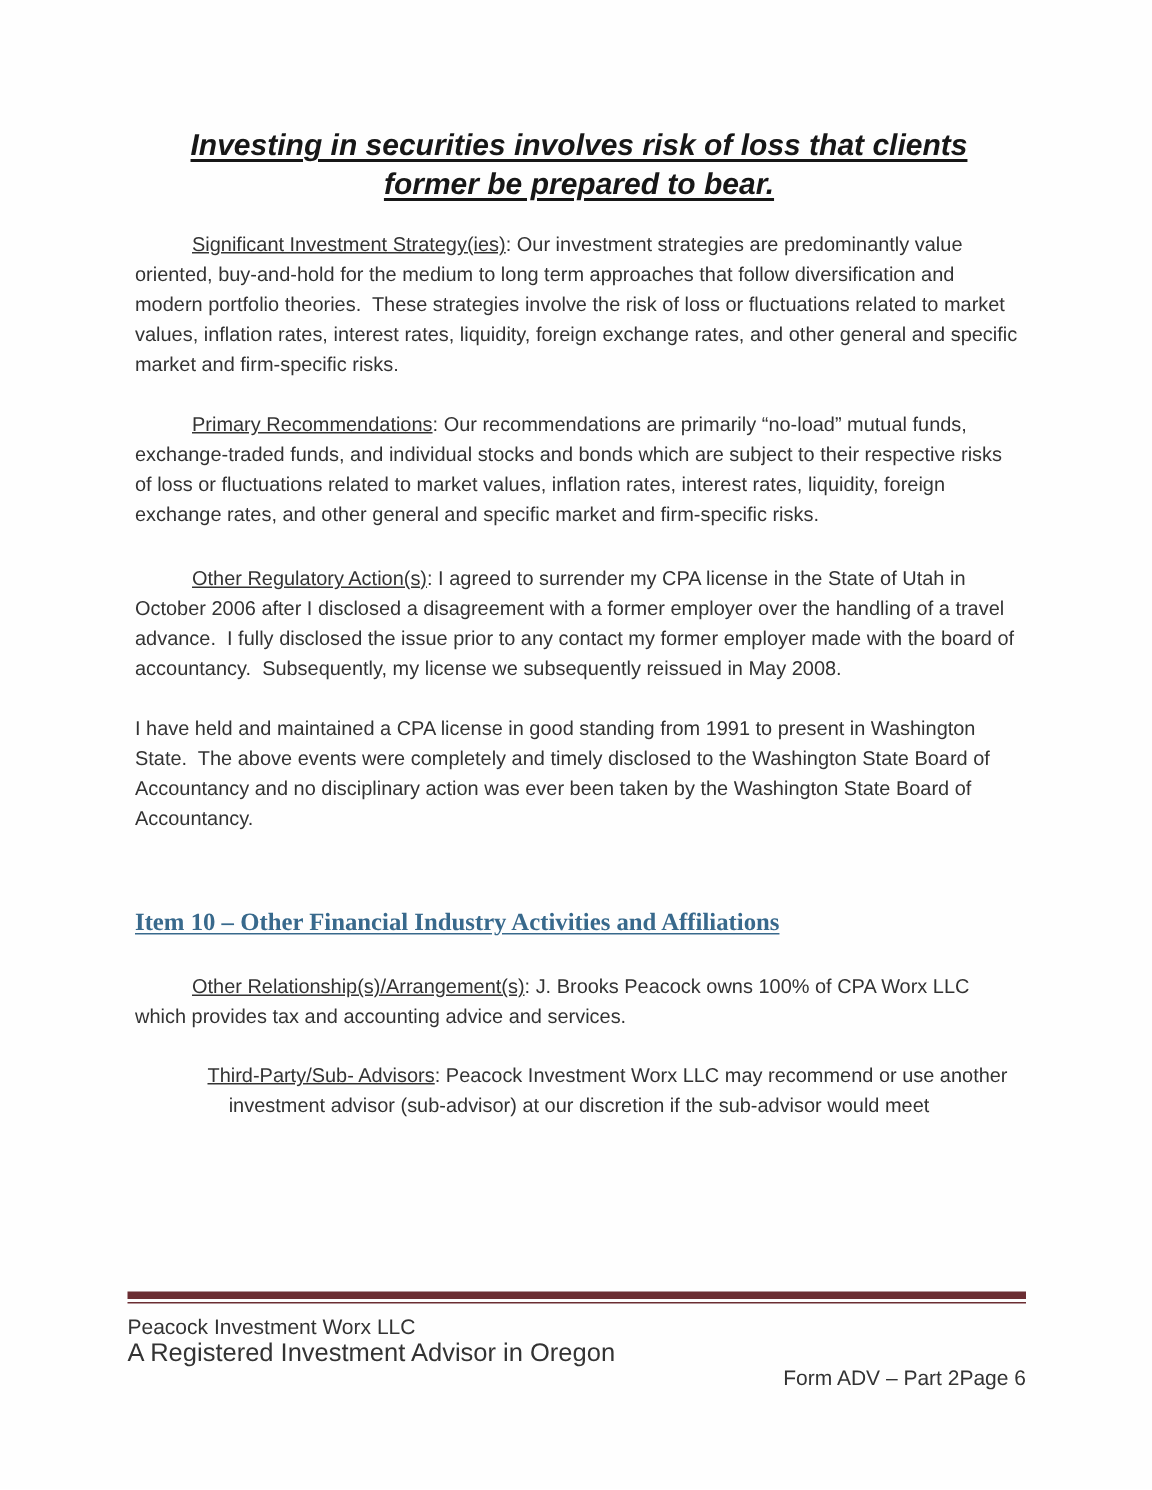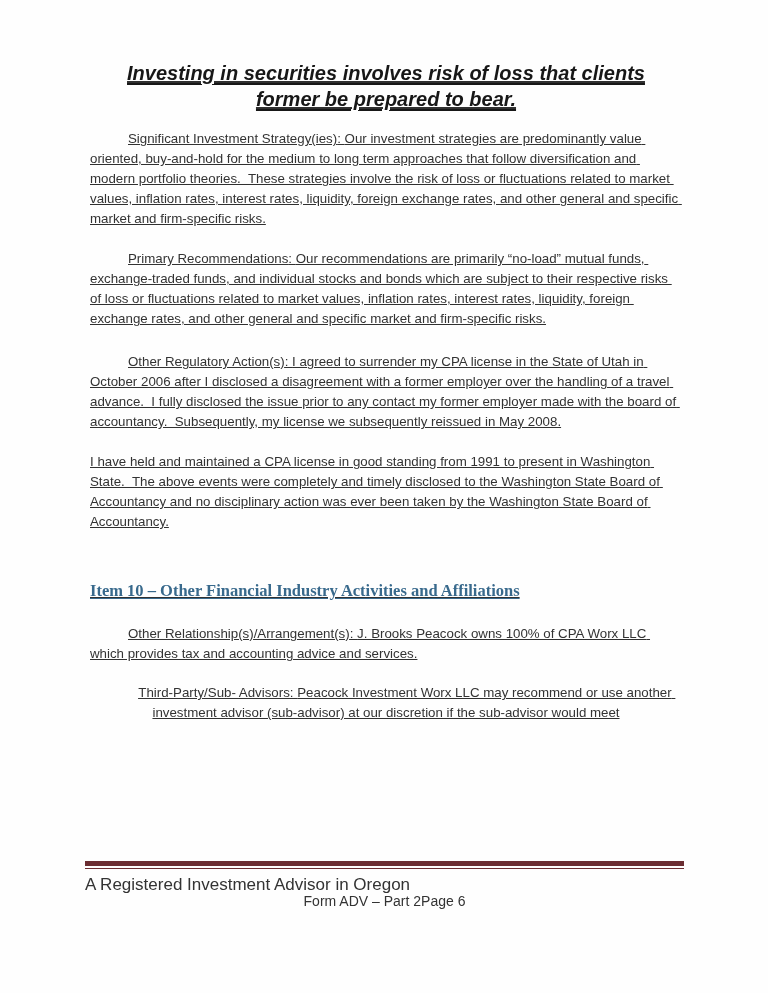--- a/index.html
+++ b/index.html
@@ -10,22 +10,21 @@
     color: #303030;
     position: relative;
     overflow: hidden;
   }
   .page {
     position: absolute;
     inset: 0;
     background: #fefefe;
   }
   .content {
-    padding: 60px 86px 0 90px;
-    text-decoration: underline;
+    padding: 84px 86px 0 90px;
   }
   .main-title {
     text-align: center;
     font-weight: bold;
     font-style: italic;
     font-size: 20px;
     line-height: 26px;
     color: #171717;
   }
   .main-title .t-line {
@@ -68,21 +67,21 @@
   .rule {
     height: 8px;
     border-top: 5px solid #6b2d32;
     border-bottom: 1px solid #6b2d32;
     margin-bottom: 7px;
   }
   .f-line { line-height: 17px; }
   .f-small { font-size: 17px; }
   .f-row {
     display: flex;
-    justify-content: center;
+    justify-content: flex-end;
     line-height: 17px;
   }
 </style>
 </head>
 <body>
 
 <div class="page">
   <div class="content">
 
     <h1 class="main-title"><span class="t-line">Investing in securities involves risk of loss that clients</span><br><span class="t-line">former be prepared to bear.</span></h1>
@@ -99,19 +98,20 @@
     <h2 class="item-heading h-item10">Item 10 – Other Financial Industry Activities and Affiliations</h2>
 
     <p class="para p-relationships"><span class="u">Other Relationship(s)/Arrangement(s)</span><span>: </span><span>J. Brooks Peacock owns 100% of CPA Worx LLC which provides tax and accounting advice and services.</span></p>
 
     <p class="para p-subadvisors"><span class="u">Third-Party/Sub- Advisors</span><span>: </span><span>Peacock Investment Worx LLC may recommend or use another investment advisor (sub-advisor) at our discretion if the sub-advisor would meet</span></p>
 
   </div>
 
   <footer class="footer">
     <div class="rule"></div>
+    <div class="f-line">Peacock Investment Worx LLC</div>
     <div class="f-line f-small">A Registered Investment Advisor in Oregon</div>
     <div class="f-row">
       <span>Form ADV – Part 2</span>
       <span>Page 6</span>
     </div>
   </footer>
 </div>
 
 </body></html>

